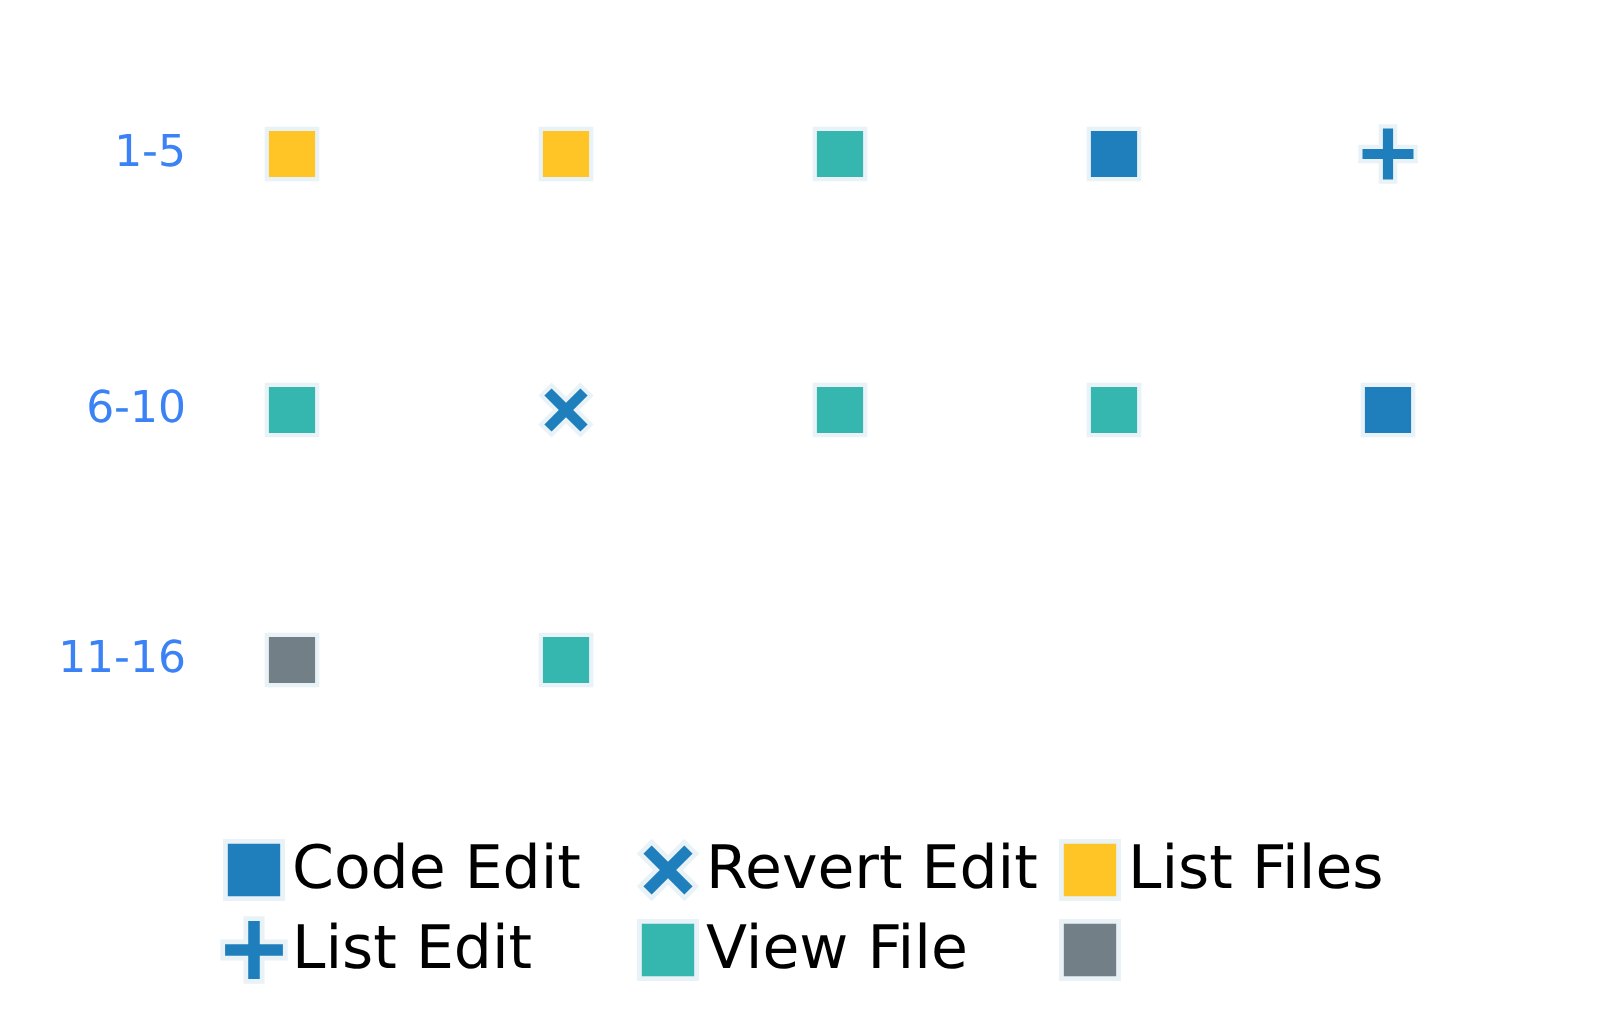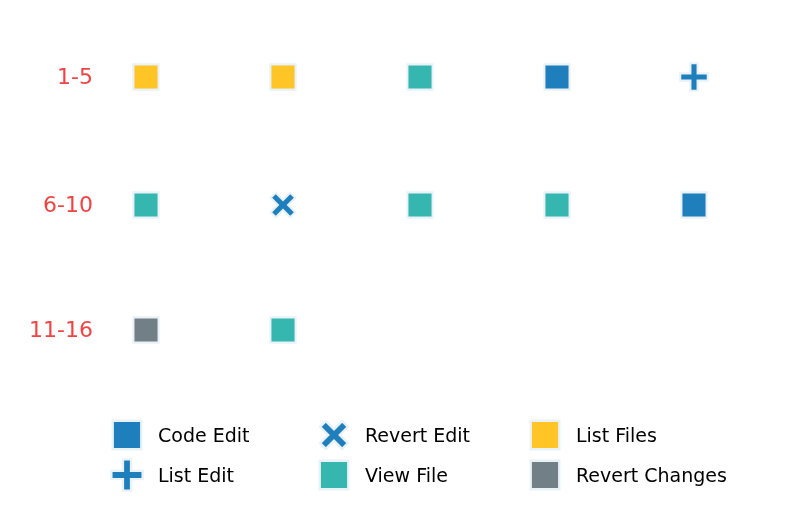--- a/index.html
+++ b/index.html
@@ -33,21 +33,21 @@
   }
   .row-label {
     position: absolute;
     left: 0;
     width: 93px;
     top: 0;
     height: 60px;
     line-height: 60px;
     text-align: right;
     font-size: 22px;
-    color: #ef4444;
+    color: #3b82f6;
     white-space: nowrap;
   }
   .cells {
     position: absolute;
     left: 93px;
     top: 0;
     height: 60px;
     width: 716px;
   }
   .cell {
@@ -81,23 +81,23 @@
     align-items: center;
     white-space: nowrap;
   }
   .legend-swatch {
     position: relative;
     width: 34px;
     height: 34px;
     flex: 0 0 34px;
   }
   .legend-label {
-    font-size: 19px;
+    font-size: 30px;
     color: #000000;
-    margin-left: 14px;
+    margin-left: 2px;
     line-height: 1;
   }
 </style>
 </head>
 <body>
 
 <div id="figure">
   <div id="plot-area">
       <div class="plot-row" style="top: 47px;">
         <div class="row-label">1-5</div>
@@ -239,16 +239,15 @@
           </svg>
         </span>
         <span class="legend-label">View File</span>
       </div>
       <div class="legend-entry" style="left: 418px; top: 40px;">
         <span class="legend-swatch">
           <svg width="34" height="34" viewBox="0 0 100 100" style="position: absolute; left: 0px; top: 0px;">
             <path d="M 8 8 L 92 8 L 92 92 L 8 92 Z" fill="#737f87" stroke="#e8f2f7" stroke-width="7" stroke-linejoin="miter"></path>
           </svg>
         </span>
-        <span class="legend-label">Revert Changes</span>
       </div>
     </div>
 </div>
 
 </body></html>

